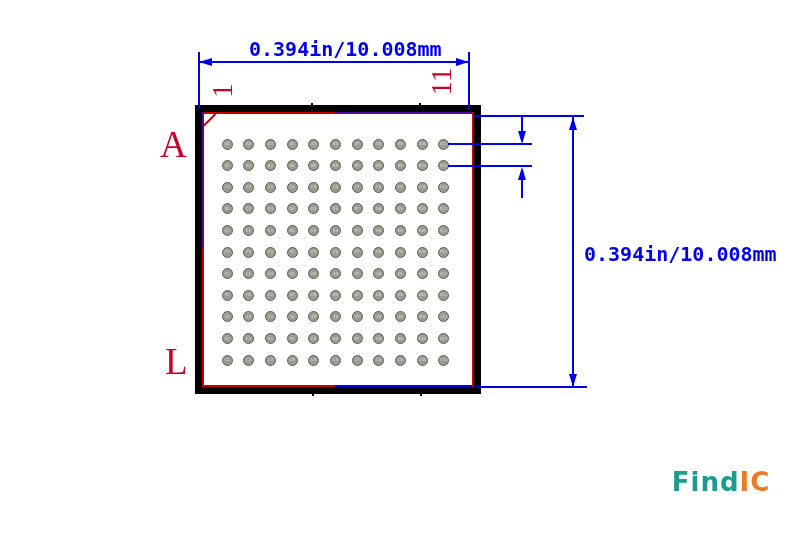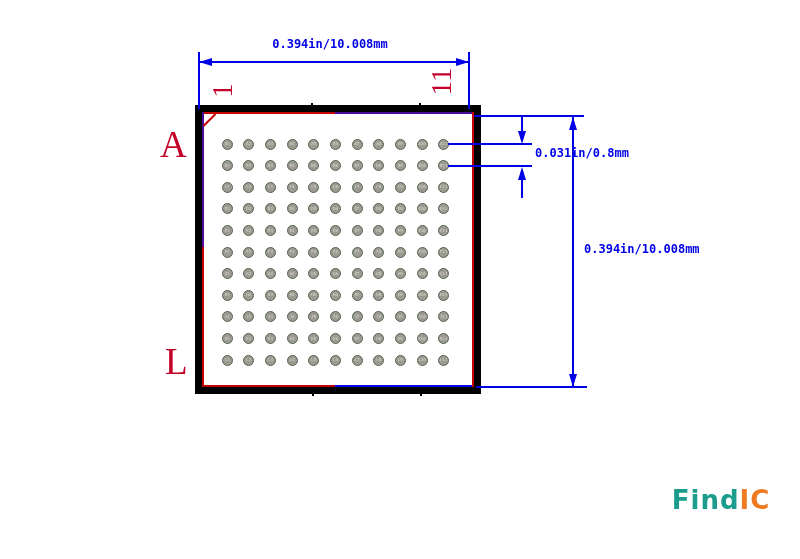--- a/index.html
+++ b/index.html
@@ -31,32 +31,32 @@
   .dline{position:absolute;background:var(--blue);}
   .arrow{position:absolute;width:0;height:0;}
   .arrow.l{border-top:4px solid transparent;border-bottom:4px solid transparent;
            border-right:13px solid var(--blue);}
   .arrow.r{border-top:4px solid transparent;border-bottom:4px solid transparent;
            border-left:13px solid var(--blue);}
   .arrow.u{border-left:4px solid transparent;border-right:4px solid transparent;
            border-bottom:13px solid var(--blue);}
   .arrow.d{border-left:4px solid transparent;border-right:4px solid transparent;
            border-top:13px solid var(--blue);}
-  .dimtext{position:absolute;color:var(--blue);font-weight:bold;font-size:12px;
+  .dimtext{position:absolute;color:var(--blue);font-weight:bold;font-size:20px;
            font-family:"DejaVu Sans Mono", monospace;white-space:nowrap;}
 
   
   .rowlabel{position:absolute;color:var(--crimson);font-family:"Liberation Serif", serif;
             font-size:37px;line-height:1;font-weight:normal;}
   .collabel{position:absolute;color:var(--crimson);font-family:"Liberation Serif", serif;
             font-size:29px;line-height:1;transform:rotate(-90deg);transform-origin:center;
             white-space:nowrap;}
 
   
-  .logo{position:absolute;left:656px;top:486px;width:130px;text-align:center;}
+  .logo{position:absolute;left:656px;top:468px;width:130px;text-align:center;}
   .logo-line1{font-family:"DejaVu Sans", sans-serif;font-weight:bold;font-size:26px;
               line-height:28px;letter-spacing:1px;}
   .logo-line1 .t{color:var(--teal);}
   .logo-line1 .o{color:var(--orange);}
   .logo-line2{font-family:"DejaVu Sans Mono", monospace;font-weight:bold;font-size:15px;
               letter-spacing:2px;color:var(--lgray);line-height:16px;}
 </style>
 </head>
 <body>
 
@@ -457,19 +457,18 @@
   <div class="arrow u" style="left:569px;top:117px;"></div>
   <div class="arrow d" style="left:569px;top:374px;"></div>
   <div class="dimtext" style="left:584px;top:242px;">0.394in/10.008mm</div>
 
   <div class="dline" style="left:448px;top:143px;width:84px;height:2px;"></div>
   <div class="dline" style="left:448px;top:165px;width:84px;height:2px;"></div>
   <div class="dline" style="left:521px;top:117px;width:2px;height:16px;"></div>
   <div class="arrow d" style="left:518px;top:131px;"></div>
   <div class="arrow u" style="left:518px;top:167px;"></div>
   <div class="dline" style="left:521px;top:180px;width:2px;height:18px;"></div>
-  <div class="dimtext" style="left:535px;top:146px;">0.031in/0.8mm</div>
 
   <div class="logo">
     <div class="logo-line1"><span class="t">Find</span><span class="o">IC</span></div>
   </div>
 
 </div>
 
 </body></html>

